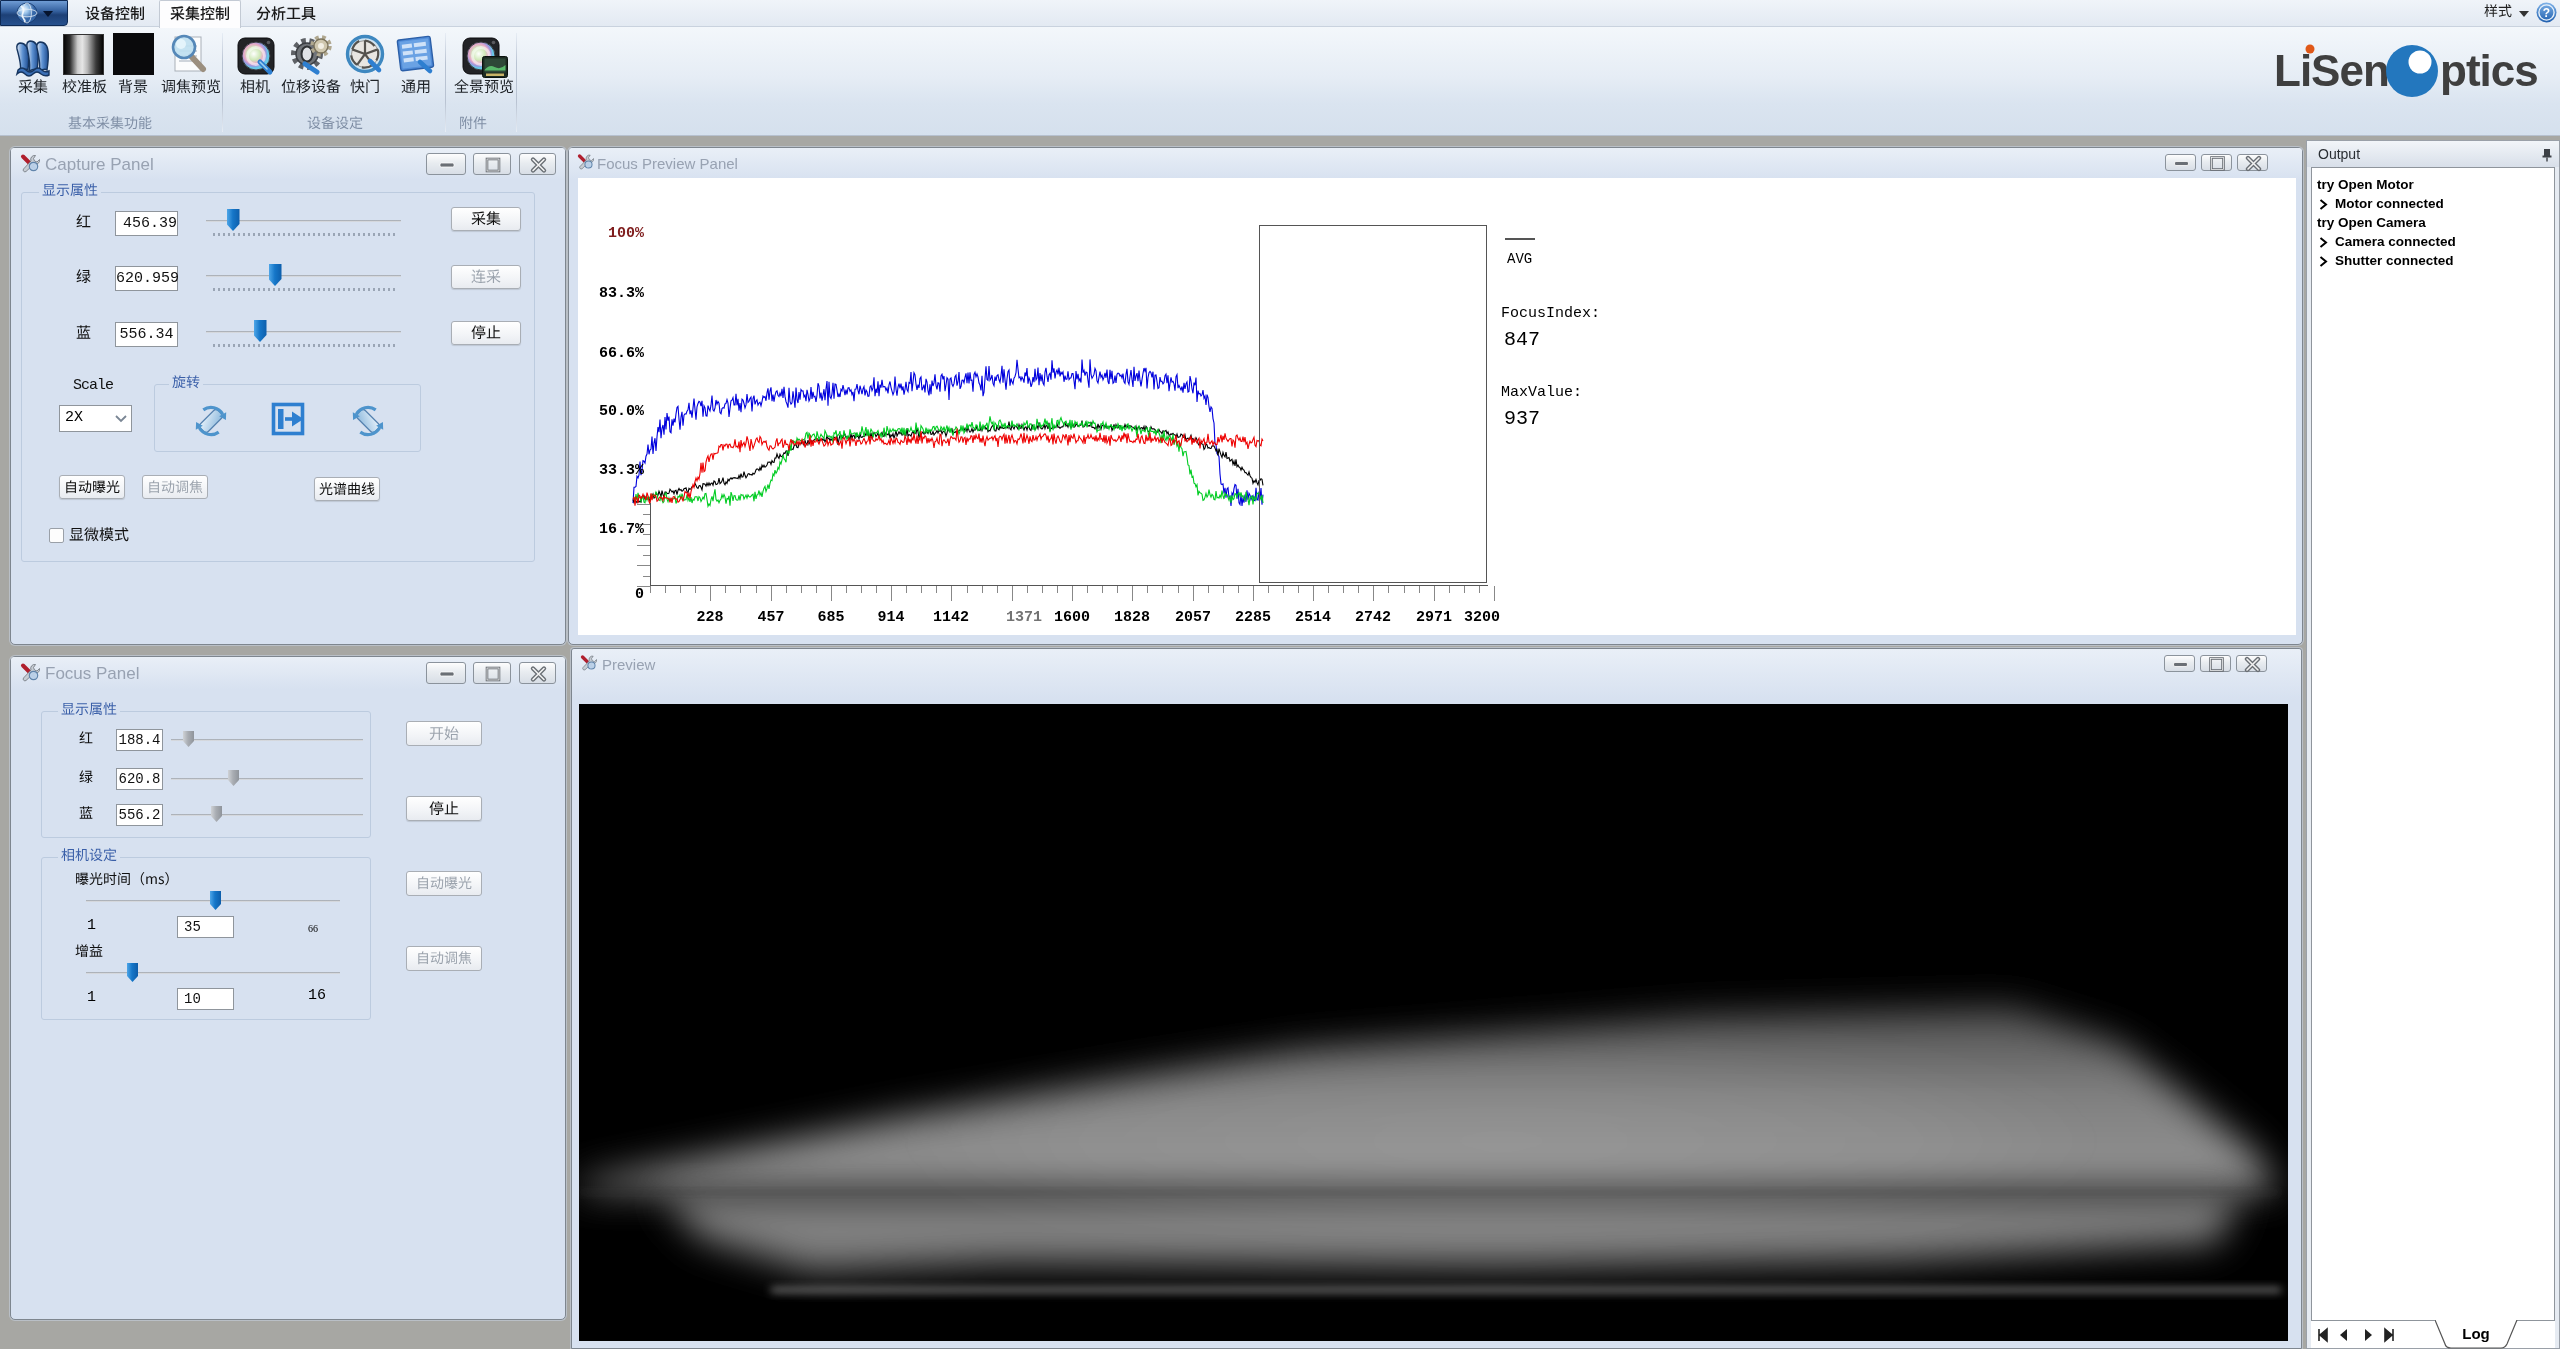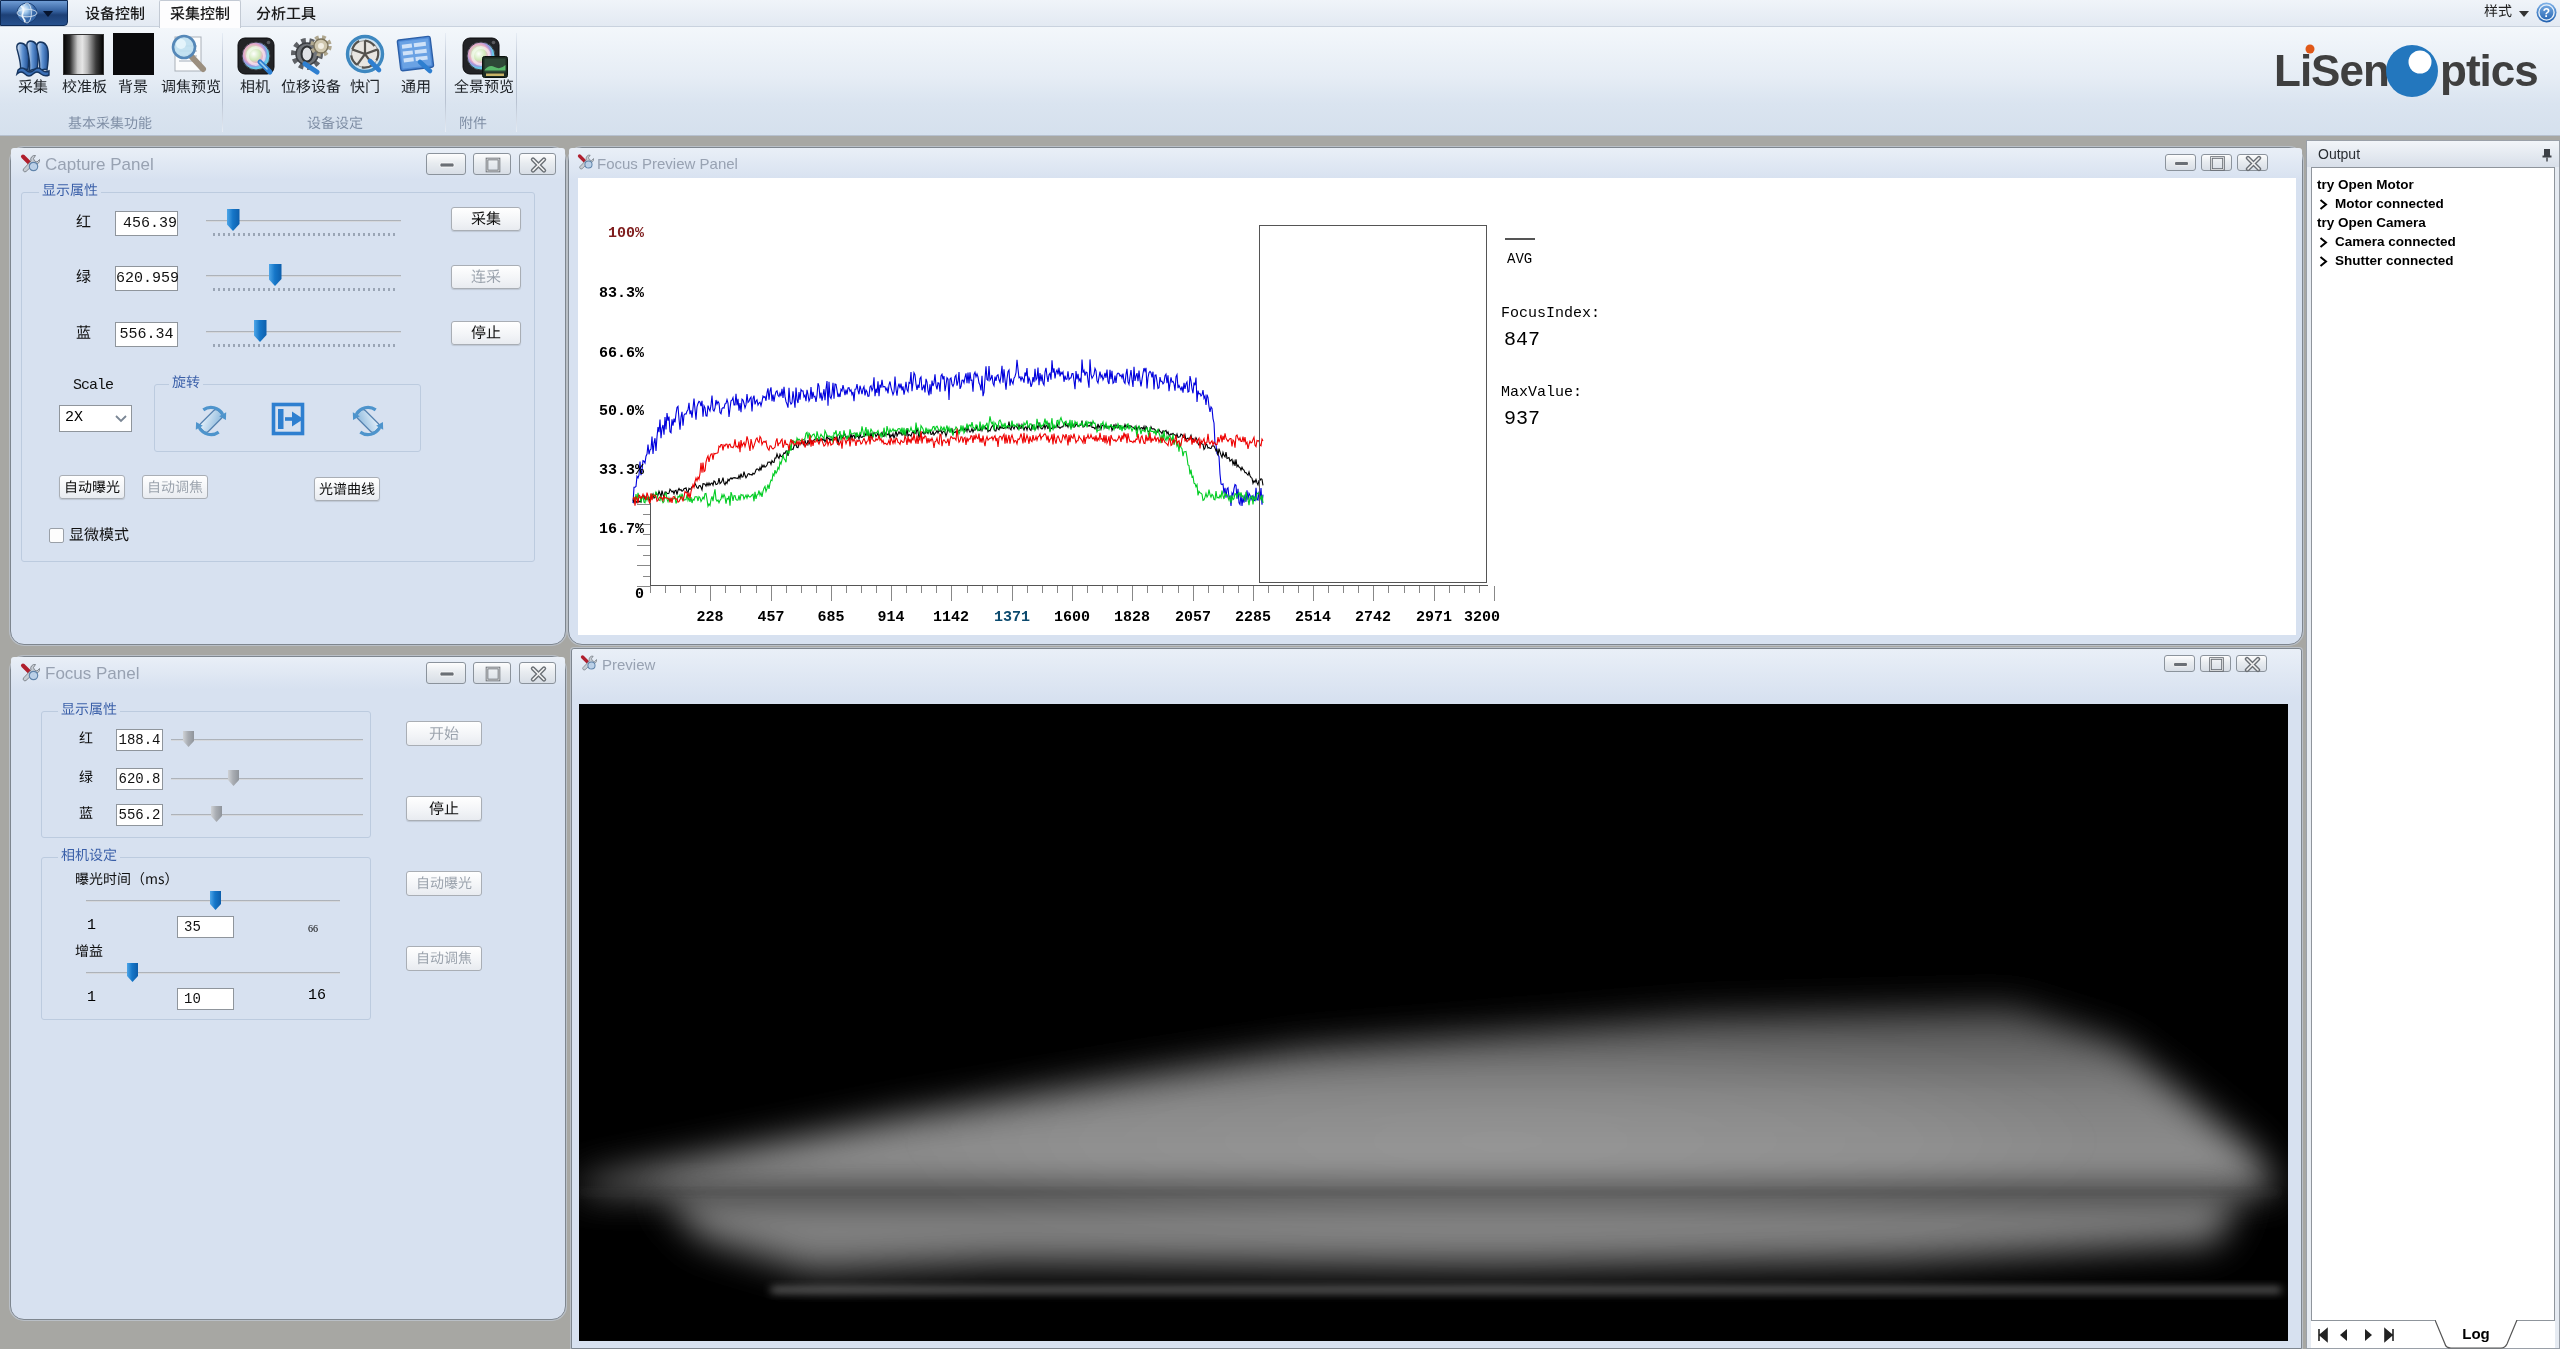--- a/index.html
+++ b/index.html
@@ -1,17 +1,17 @@
 <!DOCTYPE html>
 <html><head><meta charset="utf-8"><style>
 *{margin:0;padding:0;box-sizing:border-box}
 body{width:2560px;height:1349px;position:relative;overflow:hidden;background:#a7a7a3;font-family:"Liberation Sans",sans-serif}
 .abs{position:absolute}
 .ck{display:block}
-.panel{position:absolute;background:#d7e1f0;border:1px solid #7e868f;border-radius:14px;box-shadow:0 0 0 1px #b9bfc6}
+.panel{position:absolute;background:#d7e1f0;border:1px solid #7e868f;border-radius:5px;box-shadow:0 0 0 1px #b9bfc6}
 .ptitle{position:absolute;left:0;top:0;right:0;height:32px;background:linear-gradient(#e9eff7,#d7e1f0);border-radius:3px 3px 0 0}
 .ptxt{position:absolute;font-size:17px;color:#98a2b2}
 .gbox{position:absolute;border:1px solid #bccbdf;border-radius:3px}
 .glabel{position:absolute;top:-9px;left:14px;background:#d7e1f0;padding:0 3px}
 .btn{position:absolute;background:linear-gradient(#ffffff,#f2f4f7 60%,#e8ebf0);border:1px solid #a9aeb5;border-radius:3px;display:flex;align-items:center;justify-content:center;box-shadow:0 1px 1px rgba(0,0,0,.12)}
 .field{position:absolute;background:#fff;border:1px solid #8f959c;font-family:"Liberation Mono",monospace;color:#111}
 .track{position:absolute;height:2px;background:linear-gradient(#9aa0a8,#e8eaee)}
 .ticks{position:absolute;height:3px;background-image:repeating-linear-gradient(90deg,#9aa5b5 0 2px,transparent 2px 5px)}
 .thumbB{position:absolute;width:13px;height:22px;background:linear-gradient(90deg,#4ea6e8,#1576c8 45%,#0d5daa);clip-path:polygon(0 0,100% 0,100% 68%,50% 100%,0 68%)}
 .thumbG{position:absolute;width:11px;height:16px;background:linear-gradient(90deg,#cfd2d6,#a9adb3 45%,#8f949b);clip-path:polygon(0 0,100% 0,100% 62%,50% 100%,0 62%)}
@@ -547,21 +547,21 @@
 <div class="abs" style="left:20px;top:197px;width:55px;text-align:right;font-family:'Liberation Mono',monospace;font-weight:bold;font-size:15px;color:#000">66.6%</div>
 <div class="abs" style="left:20px;top:255px;width:55px;text-align:right;font-family:'Liberation Mono',monospace;font-weight:bold;font-size:15px;color:#000">50.0%</div>
 <div class="abs" style="left:20px;top:314px;width:55px;text-align:right;font-family:'Liberation Mono',monospace;font-weight:bold;font-size:15px;color:#000">33.3%</div>
 <div class="abs" style="left:20px;top:373px;width:55px;text-align:right;font-family:'Liberation Mono',monospace;font-weight:bold;font-size:15px;color:#000">16.7%</div>
 <div class="abs" style="left:20px;top:438px;width:55px;text-align:right;font-family:'Liberation Mono',monospace;font-weight:bold;font-size:15px;color:#000">0</div>
 <div class="abs" style="left:111px;top:461px;width:60px;text-align:center;font-family:'Liberation Mono',monospace;font-weight:bold;font-size:15px;color:#000">228</div>
 <div class="abs" style="left:172px;top:461px;width:60px;text-align:center;font-family:'Liberation Mono',monospace;font-weight:bold;font-size:15px;color:#000">457</div>
 <div class="abs" style="left:232px;top:461px;width:60px;text-align:center;font-family:'Liberation Mono',monospace;font-weight:bold;font-size:15px;color:#000">685</div>
 <div class="abs" style="left:292px;top:461px;width:60px;text-align:center;font-family:'Liberation Mono',monospace;font-weight:bold;font-size:15px;color:#000">914</div>
 <div class="abs" style="left:352px;top:461px;width:60px;text-align:center;font-family:'Liberation Mono',monospace;font-weight:bold;font-size:15px;color:#000">1142</div>
-<div class="abs" style="left:413px;top:461px;width:60px;text-align:center;font-family:'Liberation Mono',monospace;font-weight:bold;font-size:15px;color:#0c4a6e">1371</div>
+<div class="abs" style="left:413px;top:461px;width:60px;text-align:right;font-family:'Liberation Mono',monospace;font-weight:bold;font-size:15px;color:#737373">1371</div>
 <div class="abs" style="left:473px;top:461px;width:60px;text-align:center;font-family:'Liberation Mono',monospace;font-weight:bold;font-size:15px;color:#000">1600</div>
 <div class="abs" style="left:533px;top:461px;width:60px;text-align:center;font-family:'Liberation Mono',monospace;font-weight:bold;font-size:15px;color:#000">1828</div>
 <div class="abs" style="left:594px;top:461px;width:60px;text-align:center;font-family:'Liberation Mono',monospace;font-weight:bold;font-size:15px;color:#000">2057</div>
 <div class="abs" style="left:654px;top:461px;width:60px;text-align:center;font-family:'Liberation Mono',monospace;font-weight:bold;font-size:15px;color:#000000">2285</div>
 <div class="abs" style="left:714px;top:461px;width:60px;text-align:center;font-family:'Liberation Mono',monospace;font-weight:bold;font-size:15px;color:#000">2514</div>
 <div class="abs" style="left:774px;top:461px;width:60px;text-align:center;font-family:'Liberation Mono',monospace;font-weight:bold;font-size:15px;color:#000">2742</div>
 <div class="abs" style="left:835px;top:461px;width:60px;text-align:center;font-family:'Liberation Mono',monospace;font-weight:bold;font-size:15px;color:#000">2971</div>
 <div class="abs" style="left:895px;top:461px;width:60px;text-align:left;font-family:'Liberation Mono',monospace;font-weight:bold;font-size:15px;color:#000000">3200</div>
 <div class="abs" style="left:936px;top:90px;width:30px;height:2px;background:#555"></div>
 <div class="abs" style="left:938px;top:103px;font-family:'Liberation Mono',monospace;font-size:14px;color:#000">AVG</div>

